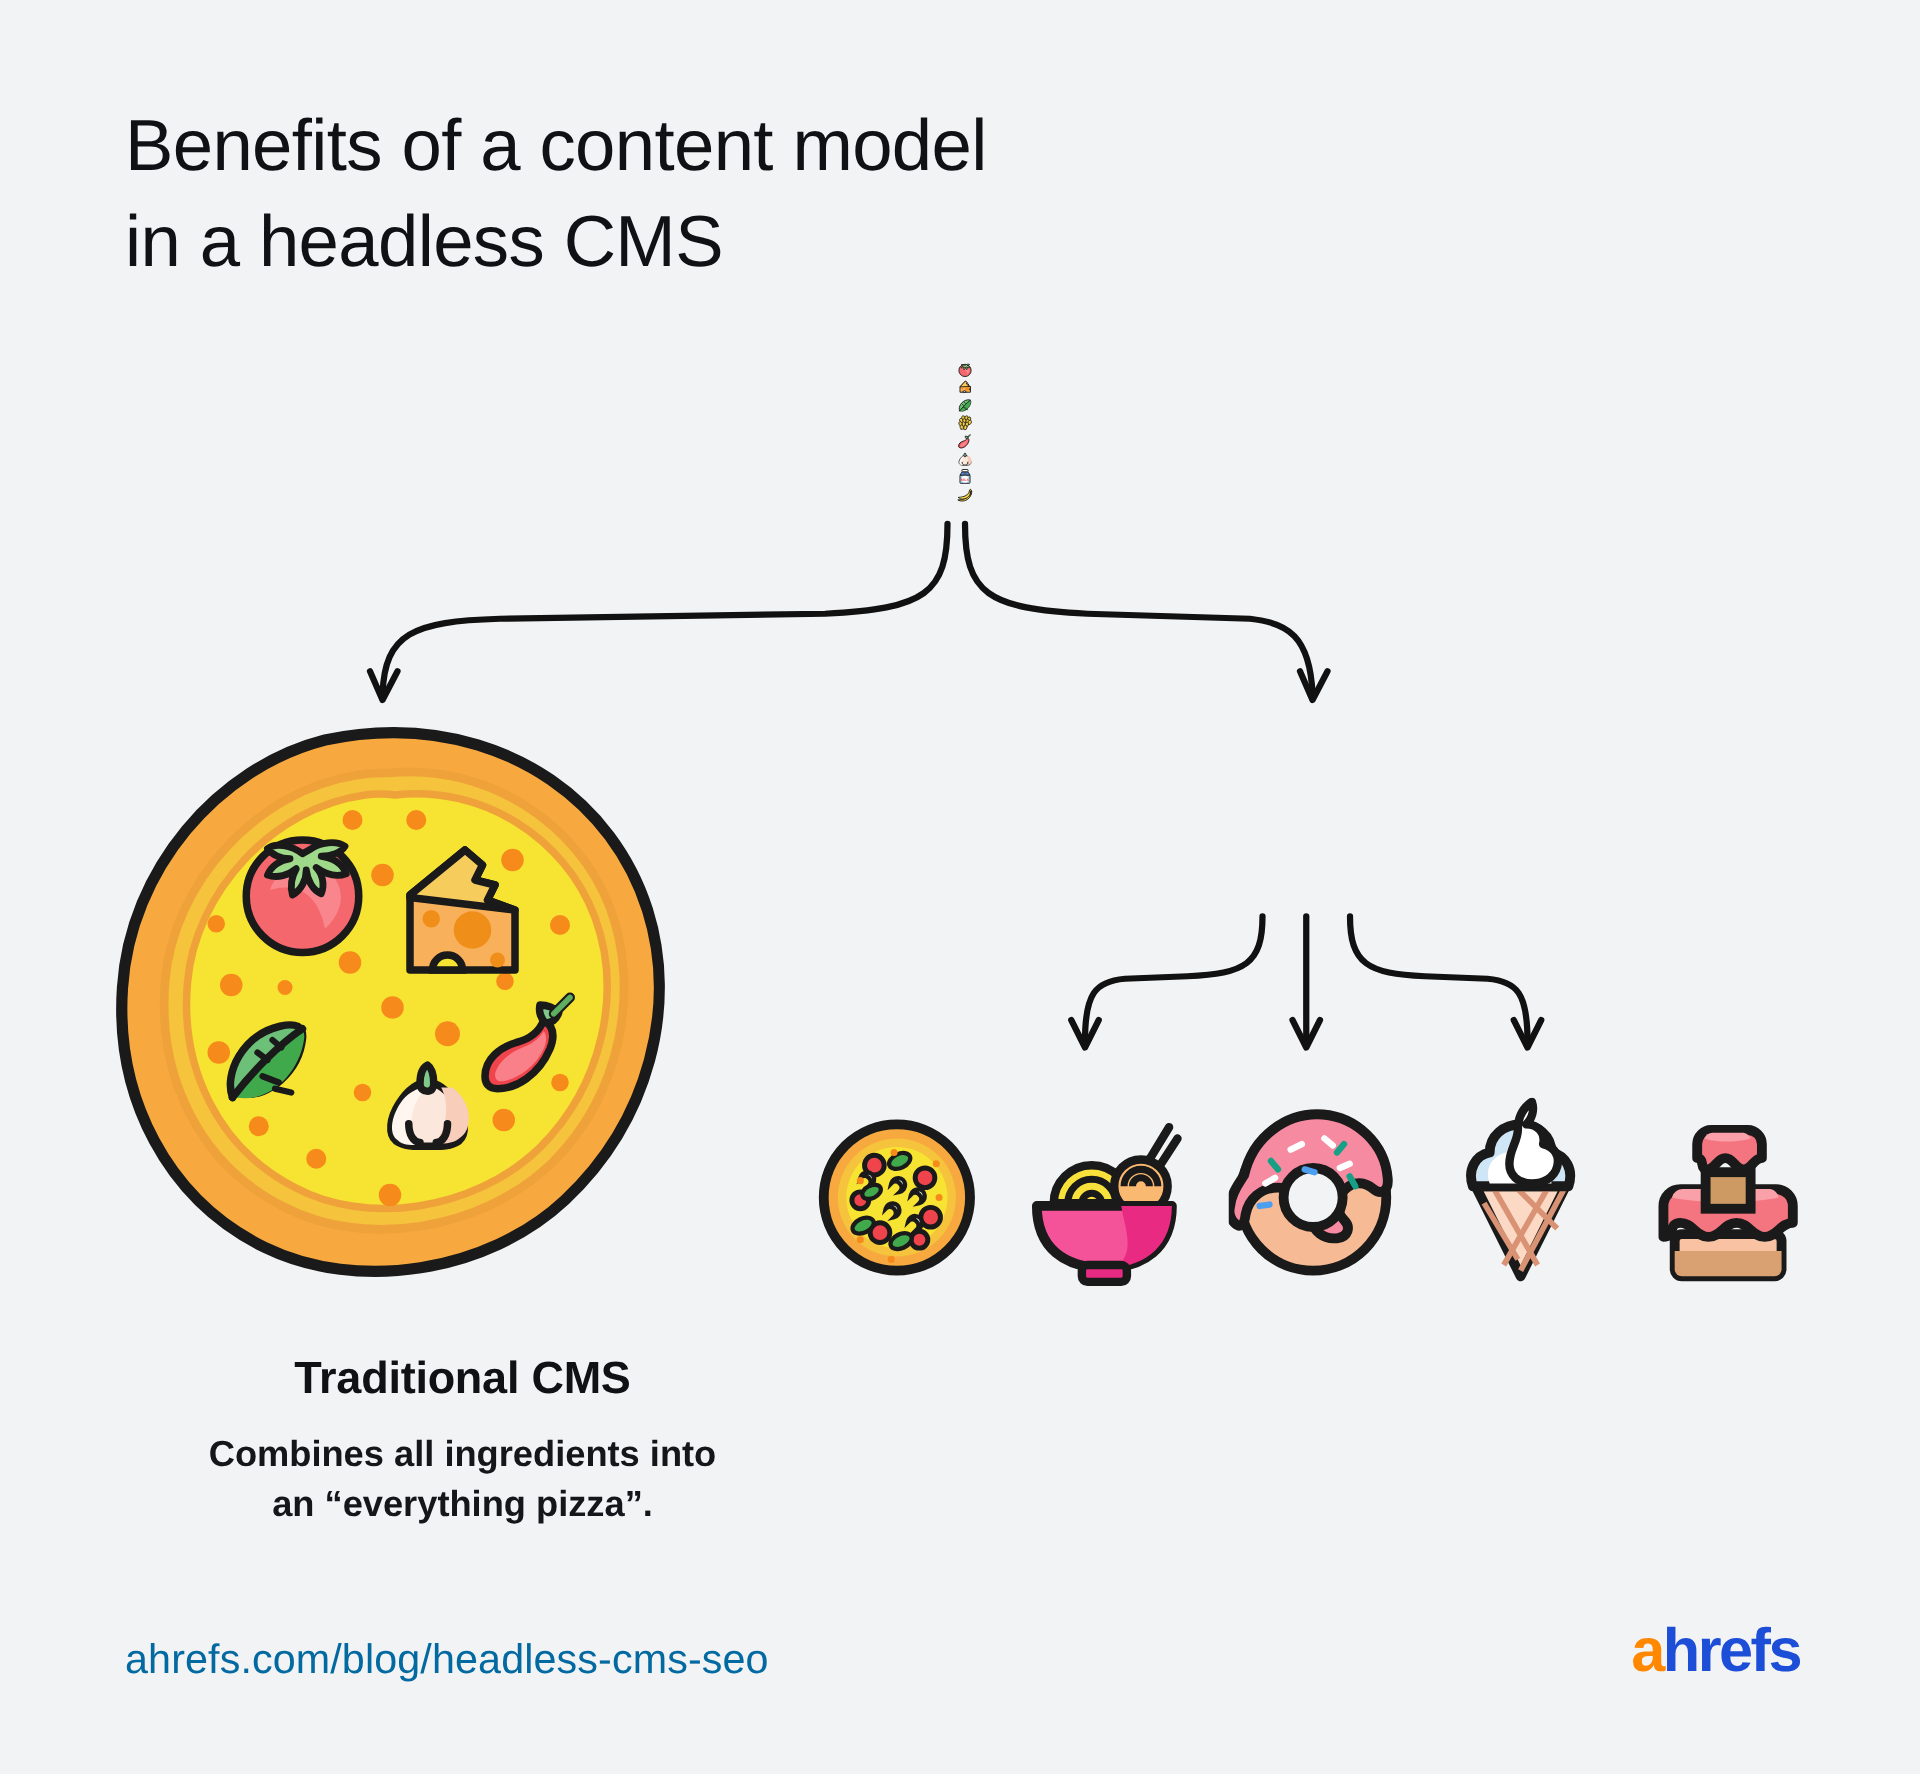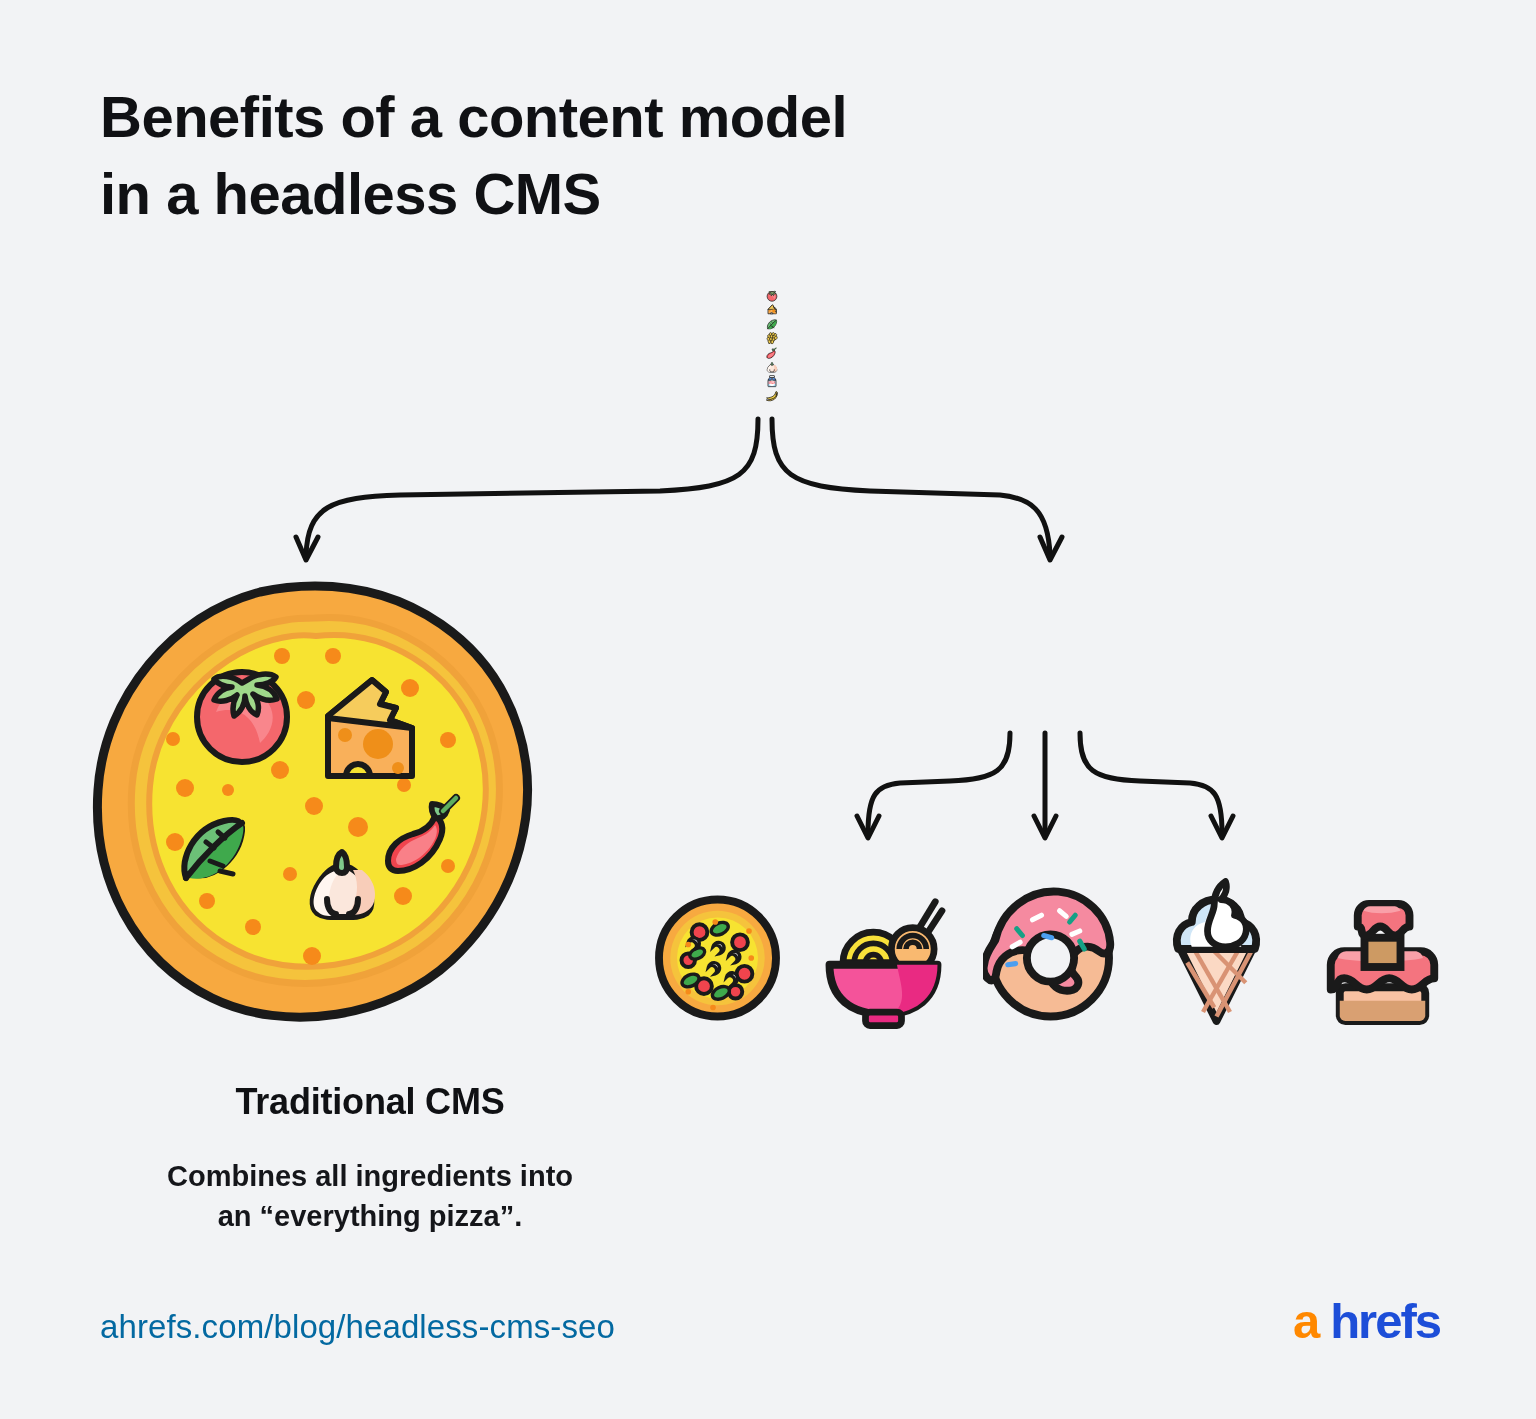--- a/index.html
+++ b/index.html
@@ -9,21 +9,21 @@
     font-family:"Liberation Sans", sans-serif;
     color:#15161a;
     overflow:hidden;
     position:relative;
   }
   .stage{position:absolute;inset:0;}
 
   
   .title{
     position:absolute;left:100px;top:78px;
-    font-size:58px;font-weight:bold;line-height:1.33;
+    font-size:58px;font-weight:normal;line-height:1.33;
     letter-spacing:-0.5px;
     color:#101114;
     white-space:pre-line;
   }
 
   
   .ingredients{
     position:absolute;left:262px;top:288px;
     width:1020px;height:115px;
     display:flex;align-items:center;justify-content:flex-end;flex-direction:column;
@@ -49,42 +49,42 @@
     width:800px;height:165px;
     display:flex;align-items:center;justify-content:space-between;
   }
   .dish{width:135px;height:160px;display:block;}
 
   
   .cap{position:absolute;text-align:center;}
   .cap-left{left:60px;top:1082px;width:620px;}
   .cap-right{left:700px;top:1082px;width:700px;}
   .cap h3{
-    margin:0 0 34px 0;
+    margin:0 0 22px 0;
     font-size:36px;font-weight:bold;line-height:1.1;
     color:#101114;letter-spacing:-0.2px;
   }
   .cap p{
     margin:0;font-size:29px;line-height:1.4;
     color:#15161a;font-weight:700;
     white-space:pre-line;
   }
 
   
   .footer-url{
     position:absolute;left:100px;top:1308px;
     font-size:33px;color:#0369a1;letter-spacing:0.1px;
   }
   .logo{
     position:absolute;right:96px;top:1297px;
     font-size:49px;font-weight:bold;letter-spacing:-2px;
     line-height:1;
   }
   .logo .a{color:#ff8800;}
-  .logo .rest{color:#1d4ed8;margin-left:12px;}
+  .logo .rest{color:#1d4ed8;}
 </style>
 </head>
 <body>
 
 <div class="stage">
 
   <div class="title">Benefits of a content model
 in a headless CMS</div>
 
   <div class="ingredients">

